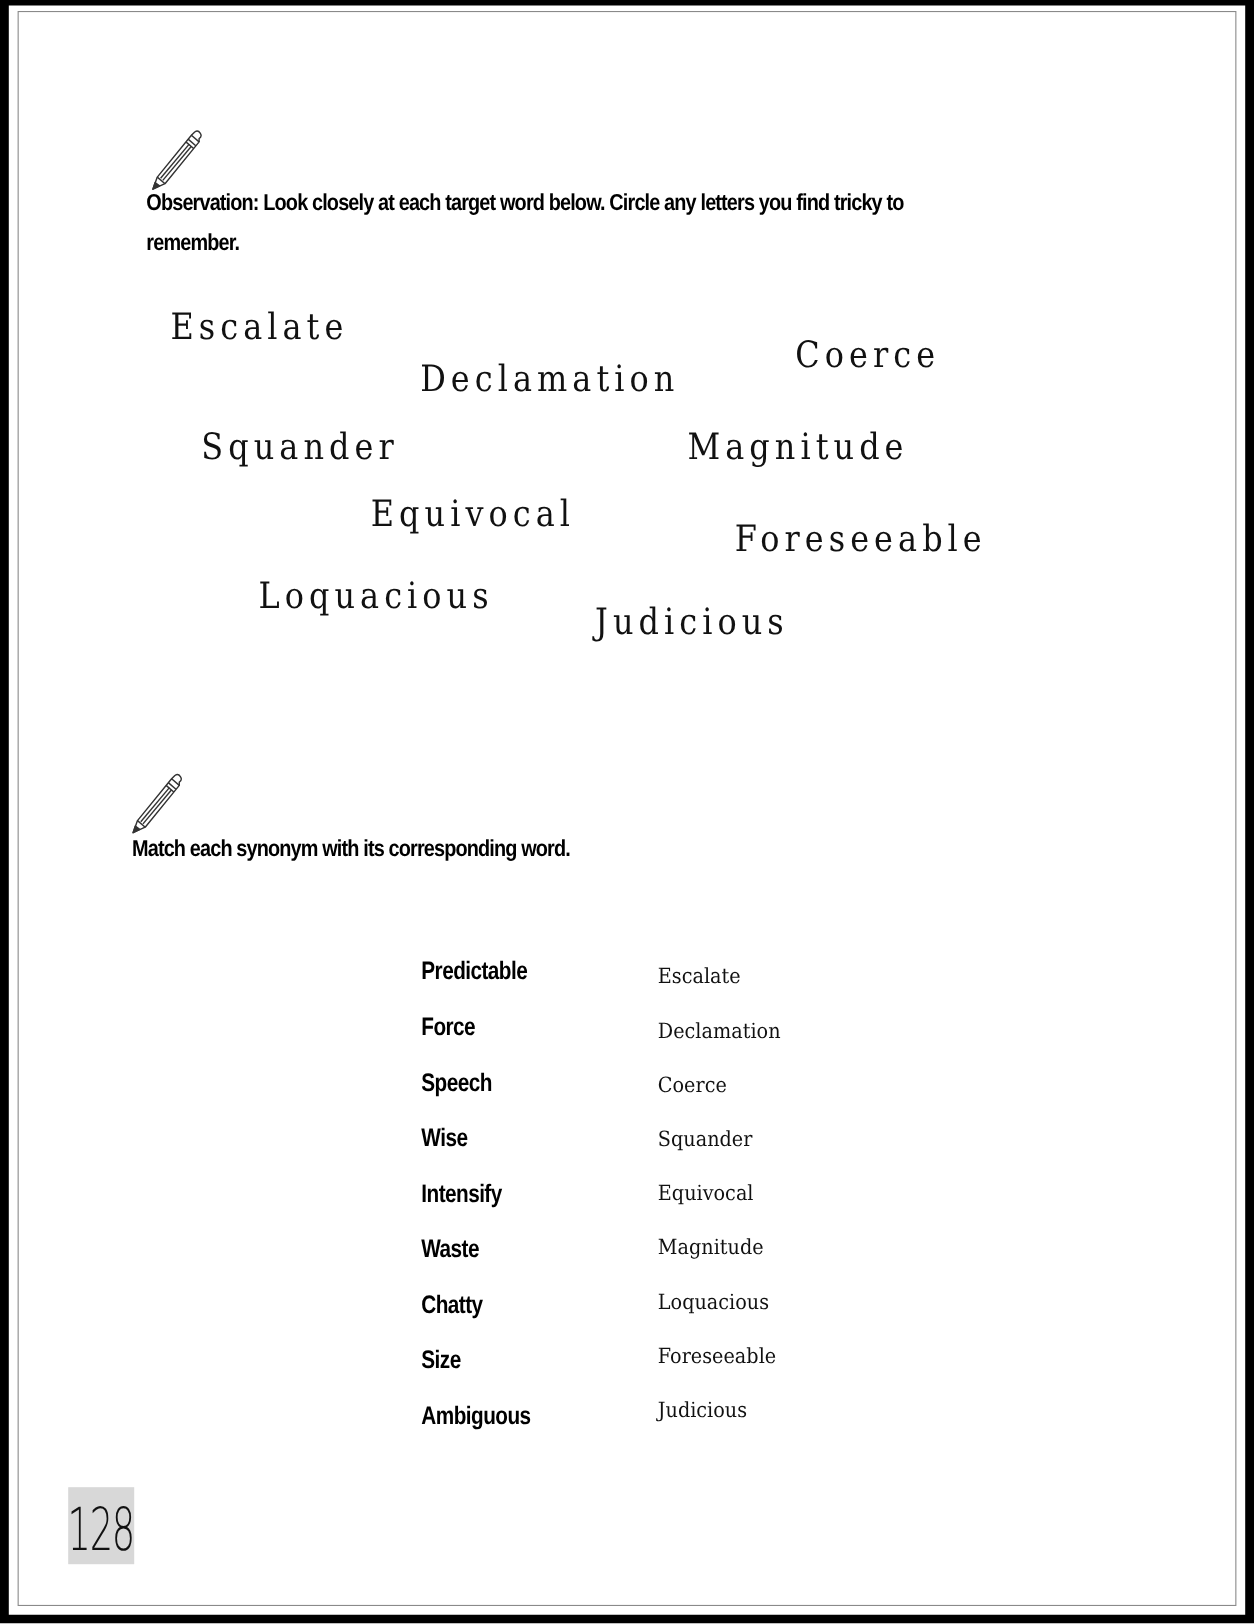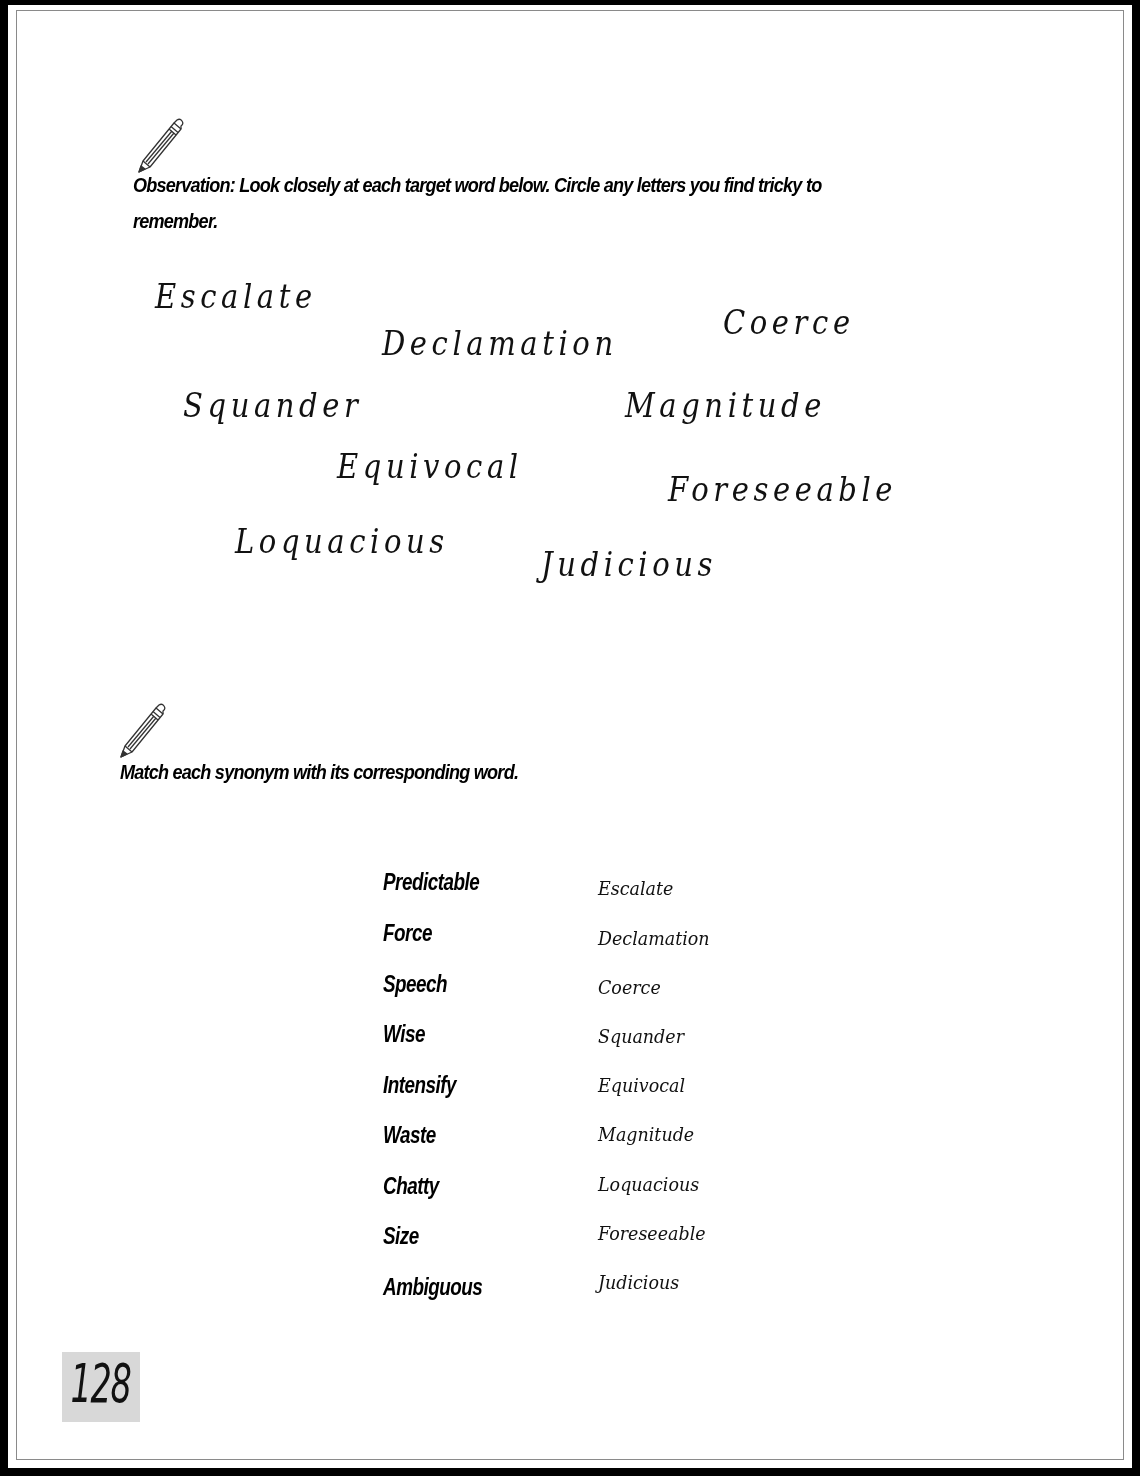--- a/index.html
+++ b/index.html
@@ -1,20 +1,20 @@
 <!DOCTYPE html>
 <html><head>
 <meta charset="utf-8">
 <style>
   html, body { margin: 0; padding: 0; }
   body { width: 1140px; height: 1476px; background: #ffffff; position: relative; overflow: hidden; }
   .page {
     position: absolute; left: 0; top: 0; width: 1140px; height: 1476px;
     box-sizing: border-box; border-style: solid; border-color: #000;
-    border-width: 5px 8px 8px 8px; background: #fff; font-style: italic;
+    border-width: 5px 8px 8px 8px; background: #fff;
   }
   .inner-line {
     position: absolute; left: 8px; top: 5px; right: 8px; bottom: 8px;
     border: 1px solid #8a8a8a; pointer-events: none;
   }
   .pencil { position: absolute; width: 48px; height: 58px; }
   .heading {
     position: absolute; font-family: "Liberation Sans", sans-serif; font-weight: bold;
     font-size: 21px; color: #000; letter-spacing: -0.9px; line-height: 36px;
     transform: scaleX(0.86); transform-origin: left top;
@@ -27,22 +27,22 @@
   .syn {
     position: absolute; left: 375px; font-family: "Liberation Sans", sans-serif;
     font-weight: bold; font-size: 23px; color: #000; letter-spacing: -0.6px;
     transform: scaleX(0.82); transform-origin: left top; line-height: 1;
   }
   .wd {
     position: absolute; left: 590px; font-family: "DejaVu Serif", serif;
     font-size: 19px; color: #111; line-height: 1; transform: scaleX(0.92); transform-origin: left top;
   }
   .pagenum {
-    position: absolute; left: 54px; top: 1347px; width: 78px; height: 70px;
-    background: #d8d8d8; display: flex; align-items: flex-start; justify-content: center;
+    position: absolute; left: 54px; top: 1347px; width: 60px; height: 70px;
+    background: #d8d8d8; display: flex; align-items: flex-end; justify-content: center;
   }
   .pagenum span {
     font-family: "DejaVu Sans", sans-serif; font-weight: 200; font-size: 54px; color: #111;
     transform: scaleX(0.62); display: inline-block; letter-spacing: -2px;
   }
 </style>
 </head>
 <body>
 
 <div class="page">

